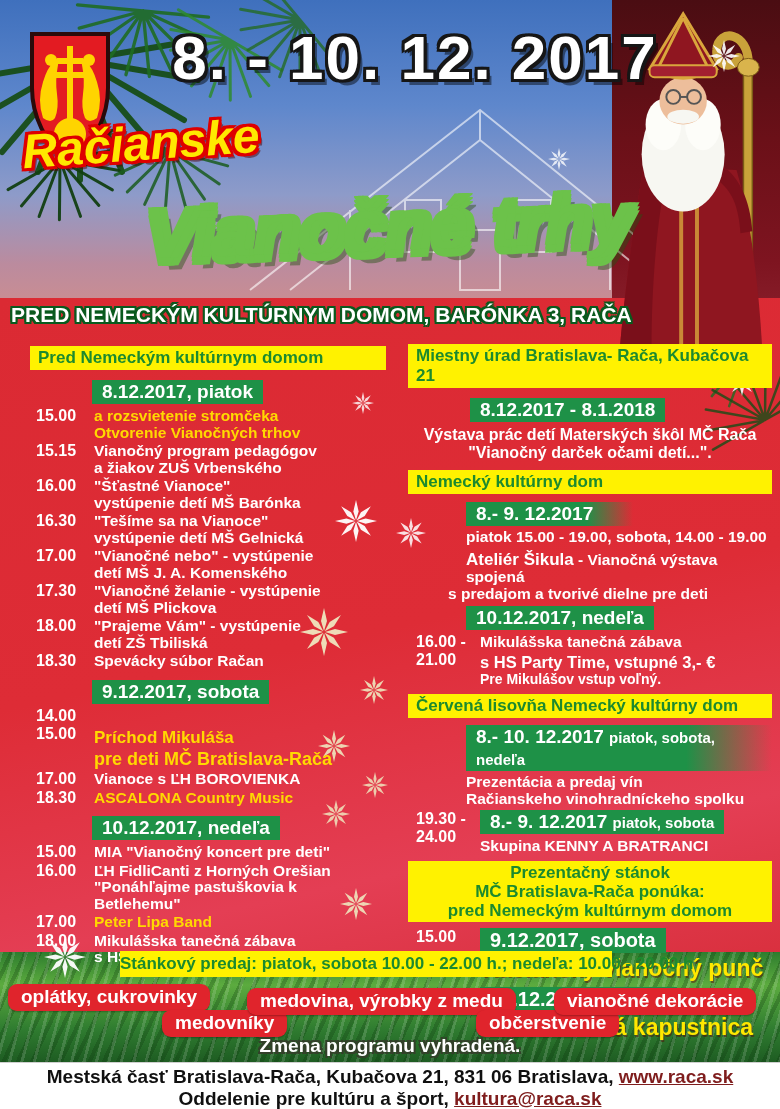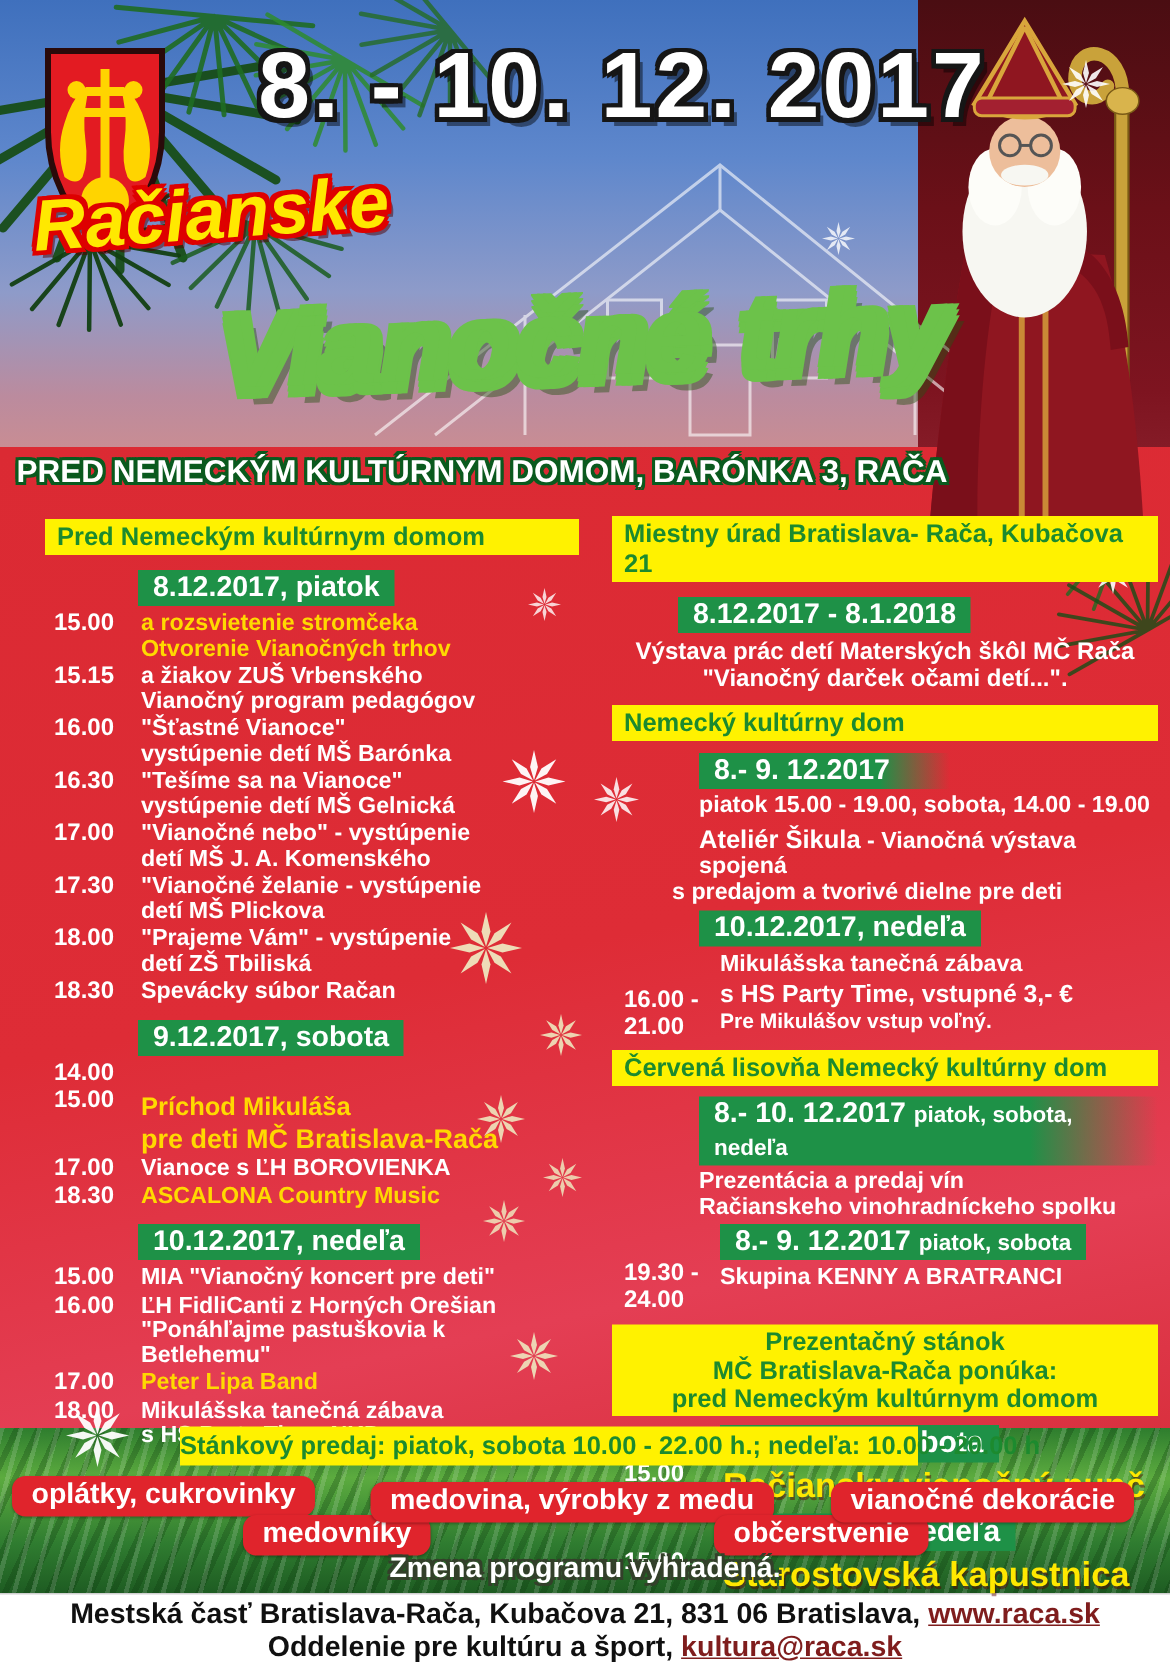--- a/index.html
+++ b/index.html
@@ -51,21 +51,21 @@
   .yellow{color:#FFD900;}
   .big-yellow-1{font-size:17px;line-height:23px;color:#FFD900;}
   .big-yellow-2{font-size:18px;line-height:20px;color:#FFD900;}
   .daybar{margin:10px 0 4px 62px;}
   .centered-line{font-size:16px;font-weight:bold;color:#fff;text-align:center;line-height:17.5px;}
   .ind{margin-left:64px;}
   .white-ln{font-size:15.5px;font-weight:bold;color:#fff;line-height:17px;}
   .atelier-name{font-size:17px;}
   .note-sm{font-size:14px;}
   .timed{display:flex;margin-top:3px;}
-  .rtime{flex:0 0 64px;padding-left:8px;font-size:16px;font-weight:bold;color:#fff;line-height:18px;margin-top:24px;}
+  .rtime{flex:0 0 64px;padding-left:8px;font-size:16px;font-weight:bold;color:#fff;line-height:18px;}
   .revents{flex:1;}
   .ev-big{font-size:23px;font-weight:bold;color:#FFE800;line-height:26px;margin:2px 0 3px 2px;white-space:nowrap;
     text-shadow:1px 2px 0 rgba(90,0,0,.45);}
   .ystack{margin-top:7px;text-align:center;line-height:19px;}
   
   .sales-bar{left:120px;top:951px;width:492px;background:#FFF200;text-align:center;
     font-size:17px;font-weight:bold;color:#1C8A2E;padding:3px 0;white-space:nowrap;}
   .badge{position:absolute;background:#E0242C;color:#fff;font-weight:bold;font-size:19px;
     padding:2px 13px 3px;border-radius:9px;white-space:nowrap;box-shadow:0 1px 2px rgba(0,0,0,.3);}
   .bottom-note{left:0;top:1035px;width:780px;text-align:center;font-size:19px;font-weight:bold;color:#fff;
@@ -221,22 +221,22 @@
   <div class="row">
     <span class="time">15.00</span>
     <span class="txt yellow">
         <span class="ln">a rozsvietenie stromčeka</span>
         <span class="ln">Otvorenie Vianočných trhov</span>
       </span>
   </div>
   <div class="row">
     <span class="time">15.15</span>
     <span class="txt">
+        <span class="ln">Vianočný program pedagógov</span>
         <span class="ln">a žiakov ZUŠ Vrbenského</span>
-        <span class="ln">Vianočný program pedagógov</span>
       </span>
   </div>
   <div class="row">
     <span class="time">16.00</span>
     <span class="txt">
         <span class="ln">"Šťastné Vianoce"</span>
         <span class="ln">vystúpenie detí  MŠ Barónka</span>
       </span>
   </div>
   <div class="row">
@@ -325,21 +325,21 @@
     <span class="txt">
         <span class="ln">Mikulášska tanečná zábava</span>
         <span class="ln">s HS Party Time, NKD</span>
       </span>
   </div>
 </div>
 
 <div class="col" id="col-right">
   <div class="ybar">Miestny úrad Bratislava- Rača, Kubačova 21</div>
 
-  <div class="daybar" style="margin-left:44px"><span class="gbar">8.12.2017 - 8.1.2018</span></div>
+  <div class="daybar" style="margin-left:62px"><span class="gbar">8.12.2017 - 8.1.2018</span></div>
   <div class="centered-line">Výstava prác detí Materských škôl MČ Rača</div>
   <div class="centered-line">"Vianočný darček očami detí...".</div>
 
   <div class="ybar" style="margin-top:9px">Nemecký kultúrny dom</div>
   <div class="daybar" style="margin:8px 0 2px 58px"><span class="gbar gbar--fade">8.- 9. 12.2017</span></div>
   <div class="white-ln ind" style="margin-left:58px">piatok 15.00 - 19.00, sobota, 14.00 - 19.00</div>
   <div class="white-ln ind" style="margin:6px 0 0 58px"><span class="atelier-name">Ateliér Šikula</span><span> - Vianočná výstava spojená</span></div>
   <div class="white-ln ind" style="margin-left:40px">s predajom a tvorivé dielne pre deti</div>
   <div class="daybar" style="margin:4px 0 2px 58px"><span class="gbar">10.12.2017, nedeľa</span></div>
 

